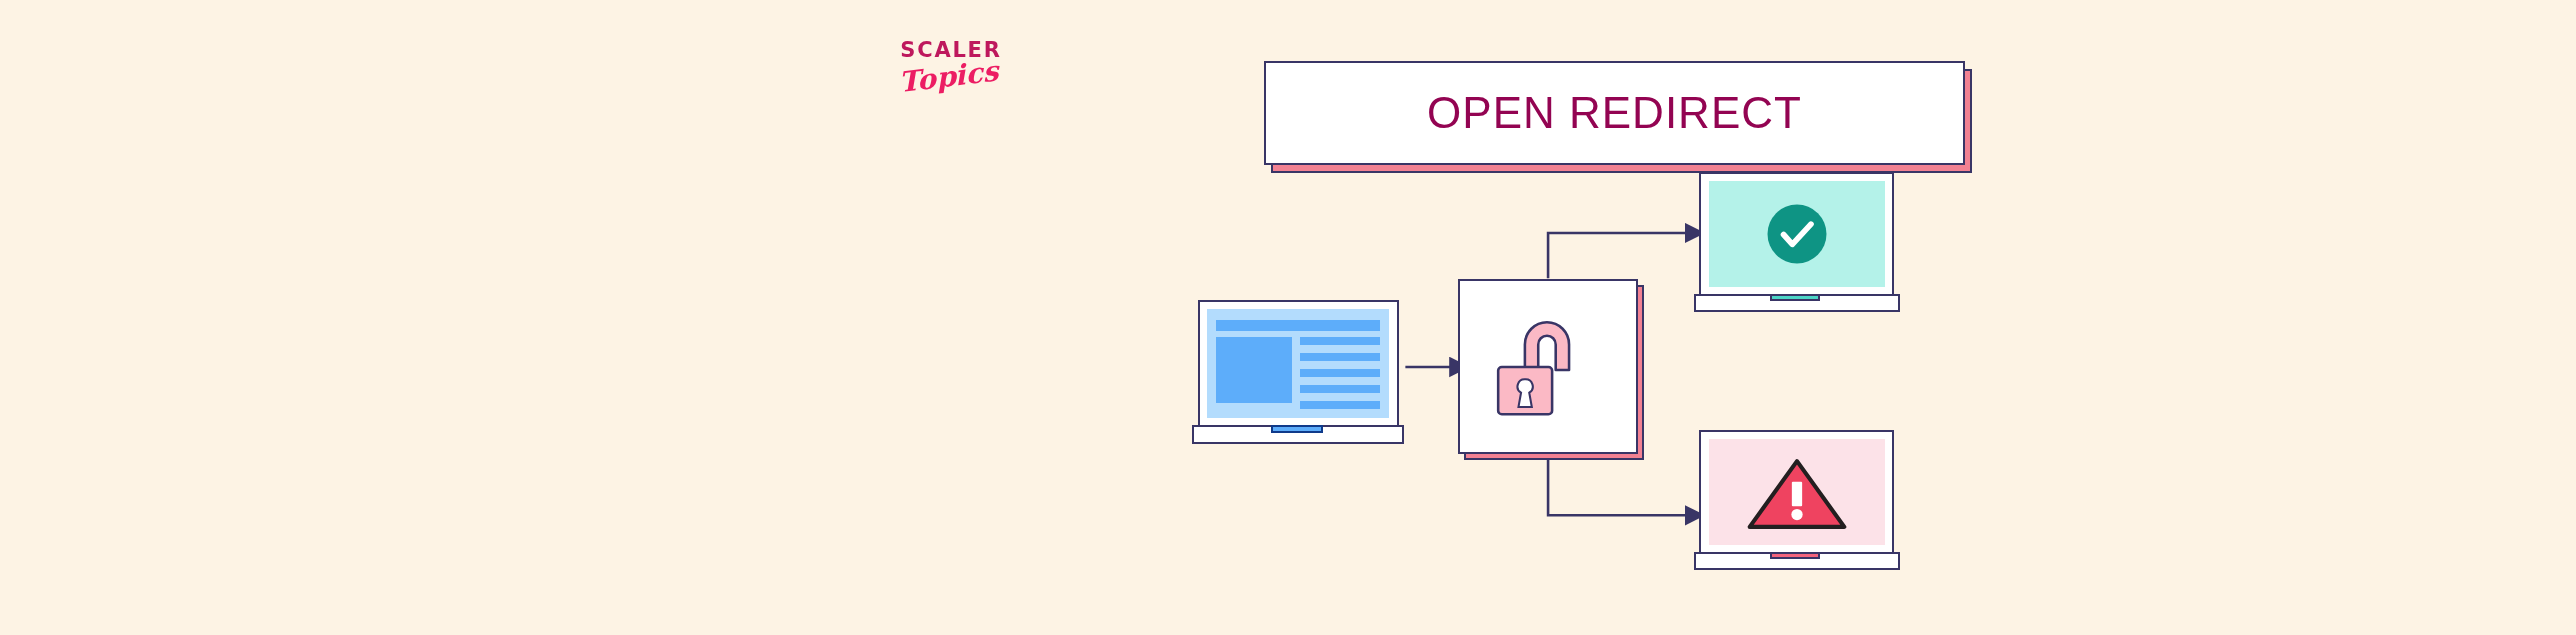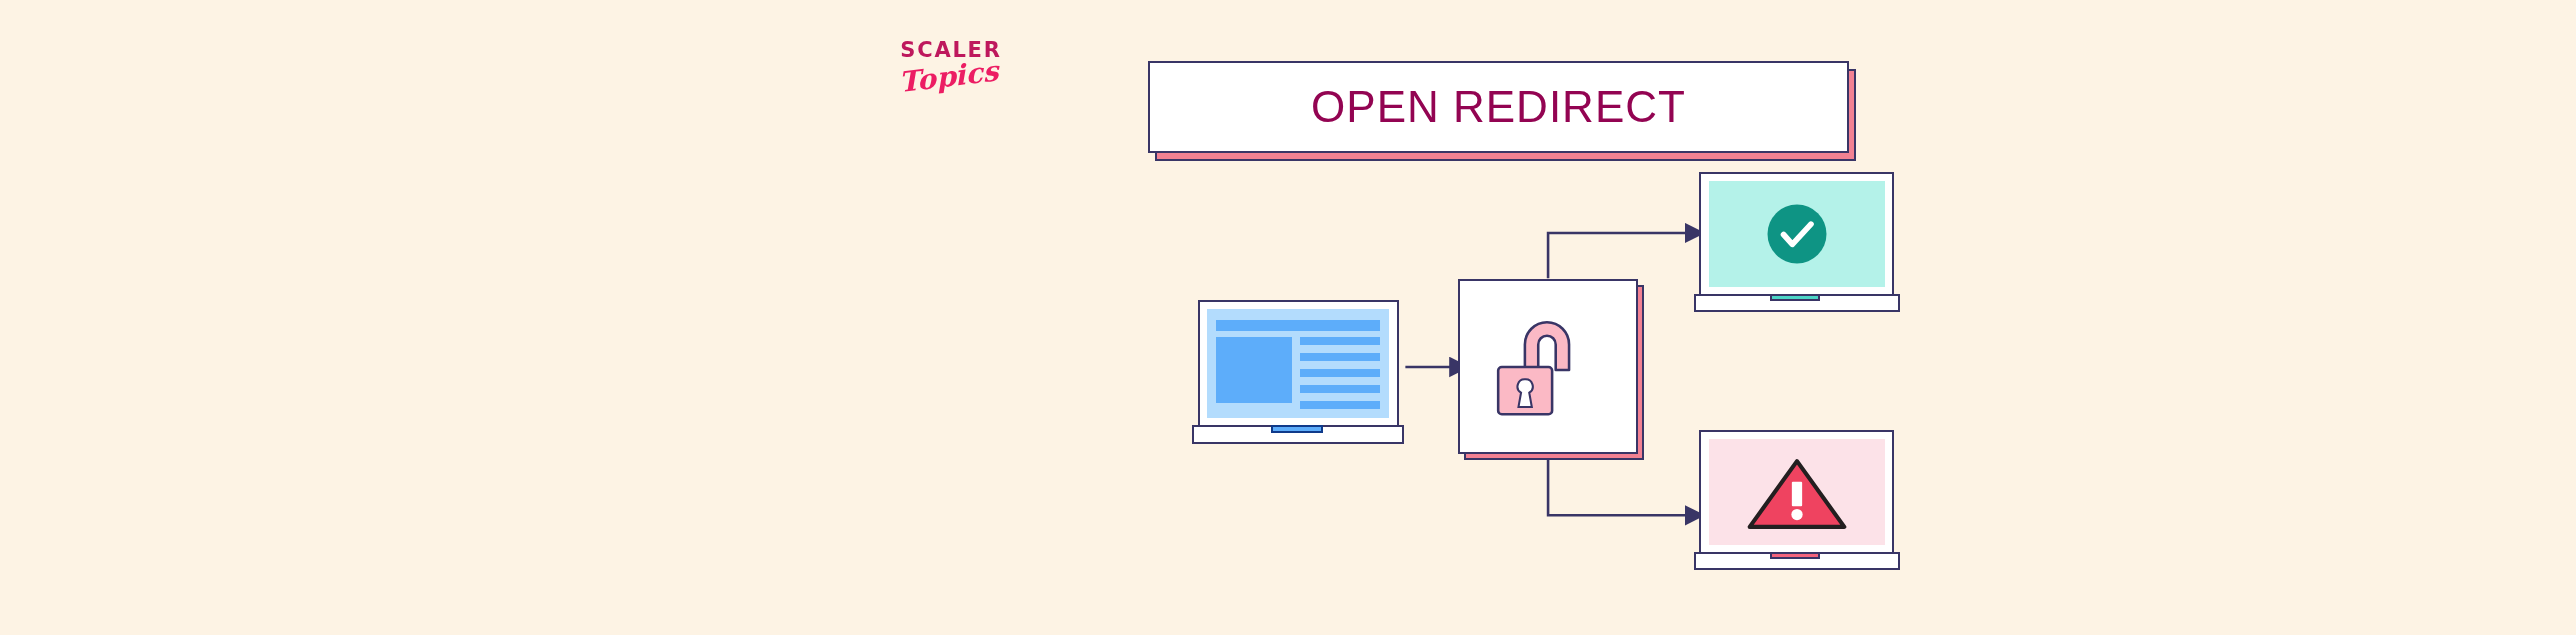--- a/index.html
+++ b/index.html
@@ -48,24 +48,24 @@
     line-height: 1;
     margin-top: 2.1px;
     transform: rotate(-7deg) skewX(-6deg);
     transform-origin: 50% 50%;
     white-space: nowrap;
   }
 
   
   .banner-wrap {
     position: absolute;
-    left: 1148px;
+    left: 1264px;
     top: 61px;
     width: 701px;
-    height: 92px;
+    height: 104px;
   }
   .banner-shadow {
     position: absolute;
     left: 7.2px;
     top: 8.2px;
     width: 100%;
     height: 100%;
     background: #F28192;
     border: 2.6px solid #393566;
     box-sizing: border-box;

